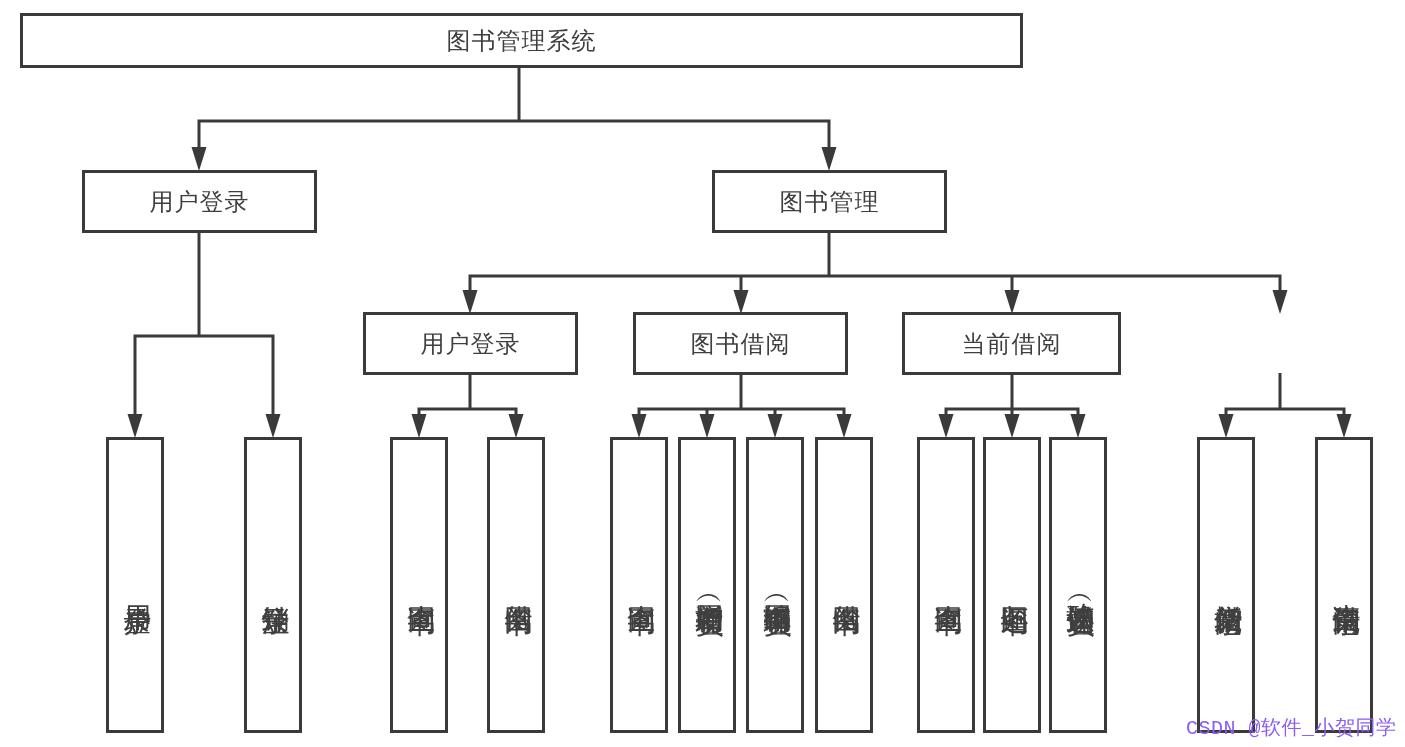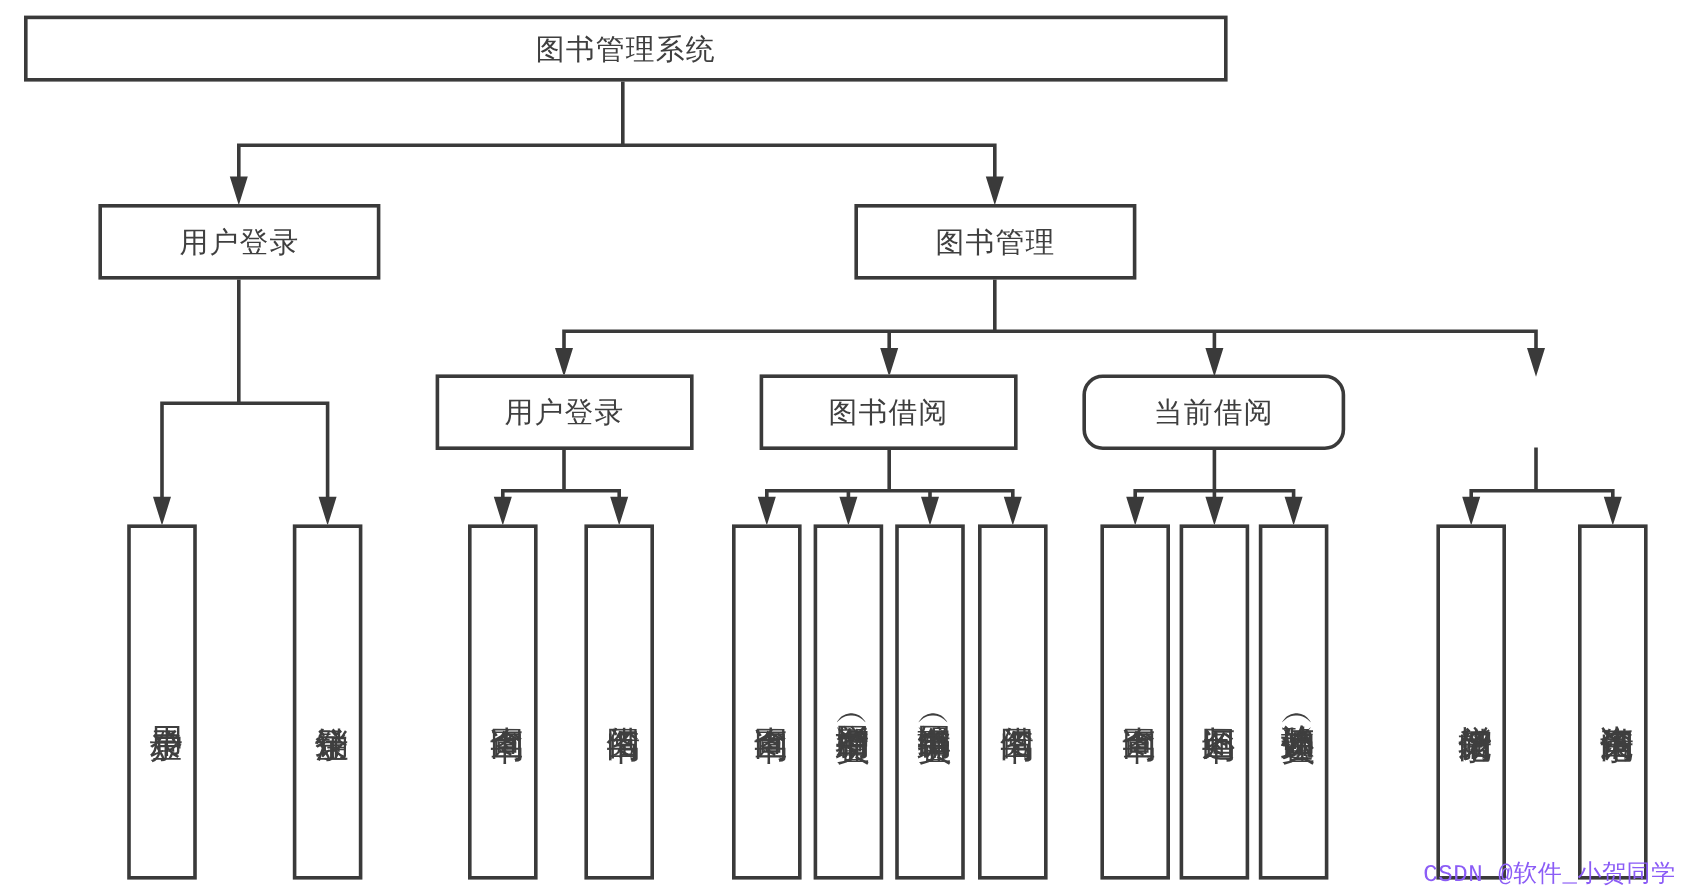--- a/index.html
+++ b/index.html
@@ -119,21 +119,21 @@
              M1336.5,414 L1351.5,414 L1344,438 Z"></path>
   </svg>
 
   <div class="node title" style="left:20px; top:13px; width:1003px; height:55px;">图书管理系统</div>
 
   <div class="node" style="left:82px; top:170px; width:235px; height:63px;">用户登录</div>
   <div class="node" style="left:712px; top:170px; width:235px; height:63px;">图书管理</div>
 
   <div class="node" style="left:363px; top:312px; width:215px; height:63px;">用户登录</div>
   <div class="node" style="left:633px; top:312px; width:215px; height:63px;">图书借阅</div>
-  <div class="node" style="left:902px; top:312px; width:219px; height:63px;border-radius:17px;">当前借阅</div>
+  <div class="node" style="left:902px; top:312px; width:219px; height:63px;">当前借阅</div>
 
   <div class="vnode" style="left:106px; top:437px; width:58px; height:296px;">用户登录</div>
   <div class="vnode" style="left:244px; top:437px; width:58px; height:296px;">注销登录</div>
 
   <div class="vnode" style="left:390px; top:437px; width:58px; height:296px;">查询图书</div>
   <div class="vnode" style="left:487px; top:437px; width:58px; height:296px;">借阅图书</div>
 
   <div class="vnode" style="left:610px; top:437px; width:58px; height:296px;">查询图书</div>
   <div class="vnode" style="left:678px; top:437px; width:58px; height:296px;">新增图书（管理员）</div>
   <div class="vnode" style="left:746px; top:437px; width:58px; height:296px;">编辑图书（管理员）</div>

